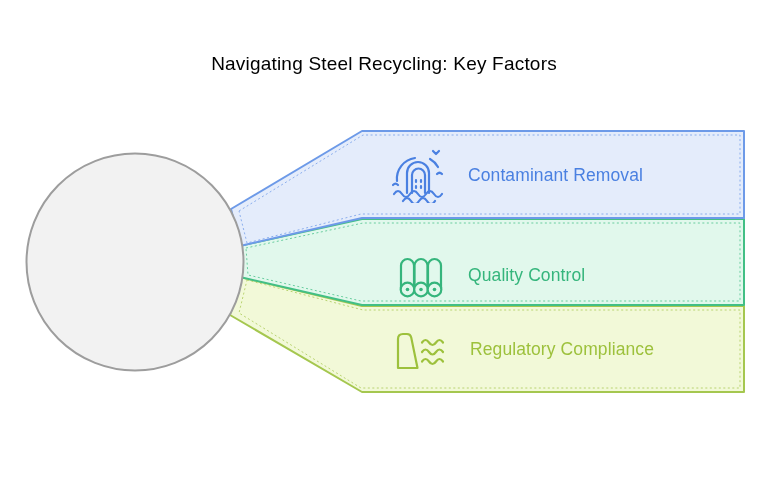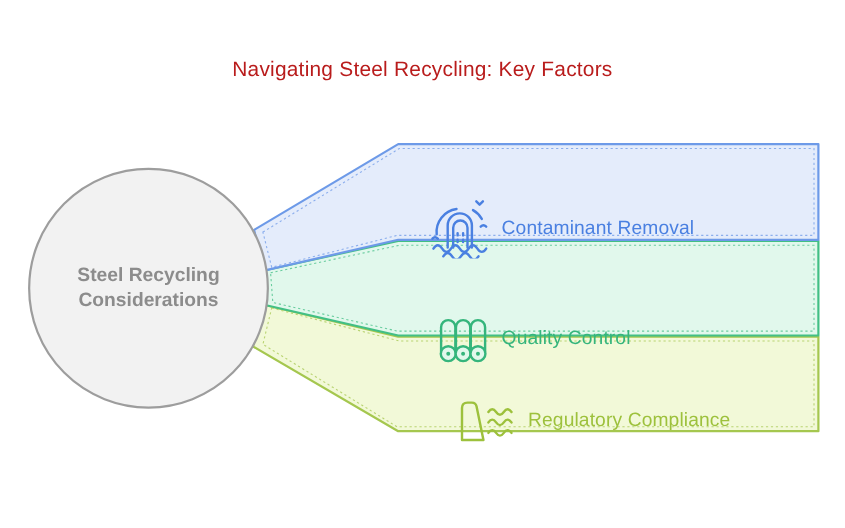--- a/index.html
+++ b/index.html
@@ -1,30 +1,30 @@
 <!DOCTYPE html>
 <html><head>
 <meta charset="utf-8">
 <style>
   html,body{margin:0;padding:0;background:#ffffff;}
   body{width:768px;height:480px;position:relative;overflow:hidden;
        font-family:"Liberation Sans","DejaVu Sans",sans-serif;
        -webkit-font-smoothing:antialiased;}
   .stage{position:absolute;inset:0;}
   .title{position:absolute;top:53px;left:0;width:768px;text-align:center;
-         font-size:19px;font-weight:400;color:#b91c1c;letter-spacing:.2px;}
+         font-size:19px;font-weight:400;color:#000000;letter-spacing:.2px;}
   svg.diagram{position:absolute;left:0;top:0;}
   .center-label{position:absolute;left:27px;top:238px;width:216px;
          text-align:center;font-size:17.5px;font-weight:700;color:#8c8c8c;
          line-height:1.32;}
-  .branch-row{position:absolute;display:flex;align-items:center;gap:12px;margin-top:32px;}
+  .branch-row{position:absolute;display:flex;align-items:center;gap:24px;}
   .branch-row .label{font-size:17.5px;font-weight:400;letter-spacing:.1px;white-space:nowrap;}
   .row-1{left:392px;top:131px;height:88px;color:#4a80e1;}
   .row-2{left:398px;top:219px;height:113px;color:#35b57c;}
-  .row-3{left:416px;top:306px;height:87px;color:#9dc13c;}
+  .row-3{left:394px;top:306px;height:87px;color:#9dc13c;}
   .icon svg{display:block;}
   .icon path{fill:none;stroke:currentColor;stroke-width:2.2;
              stroke-linecap:round;stroke-linejoin:round;}
   .dash{fill:none;stroke-width:1;stroke-dasharray:2,2.5;opacity:.75;}
 </style>
 </head>
 <body>
 
 <div class="stage">
 
@@ -36,24 +36,20 @@
     <polygon points="239,246 362,219 744,219 744,305 362,305 240,277" stroke-width="2" stroke-linejoin="round" fill="#e1f8ec" stroke="#42bf85"></polygon>
     <polygon points="231,209 362,131 744,131 744,218 362,218 240,246" stroke-width="2" stroke-linejoin="round" fill="#e4ecfb" stroke="#6d9ae8"></polygon>
 
     <polygon class="dash" points="239,211 363,135 740,135 740,214 361,214 247,243" stroke="#6d9ae8"></polygon>
     <polygon class="dash" points="246,248 363,223 740,223 740,301 361,301 248,275" stroke="#42bf85"></polygon>
     <polygon class="dash" points="247,280 363,310 740,310 740,388 361,388 239,313" stroke="#a5c74f"></polygon>
 
     <circle cx="135" cy="262" r="108.5" stroke-width="2" fill="#f2f2f2" stroke="#9d9d9d"></circle>
   </svg>
 
-  <div class="center-label">
-    <div>Steel Recycling</div>
-    <div>Considerations</div>
-  </div>
 
   <div class="branch-row row-1">
     <span class="icon">
       <svg width="52" height="56" viewBox="0 0 52 56">
         <path d="M5,34 A21,21 0 0 1 23,11"></path>
         <path d="M38,12 A21,21 0 0 1 46,20"></path>
         <path d="M15,46 V26 a11,11 0 0 1 22,0 v20"></path>
         <path d="M20,46 V28 a6.5,6.5 0 0 1 13,0 v18"></path>
         <path d="M24,33 v2 M29,33 v2 M24,39 v2 M29,39 v2"></path>
         <path d="M41,4 l3,3 3,-3"></path>

